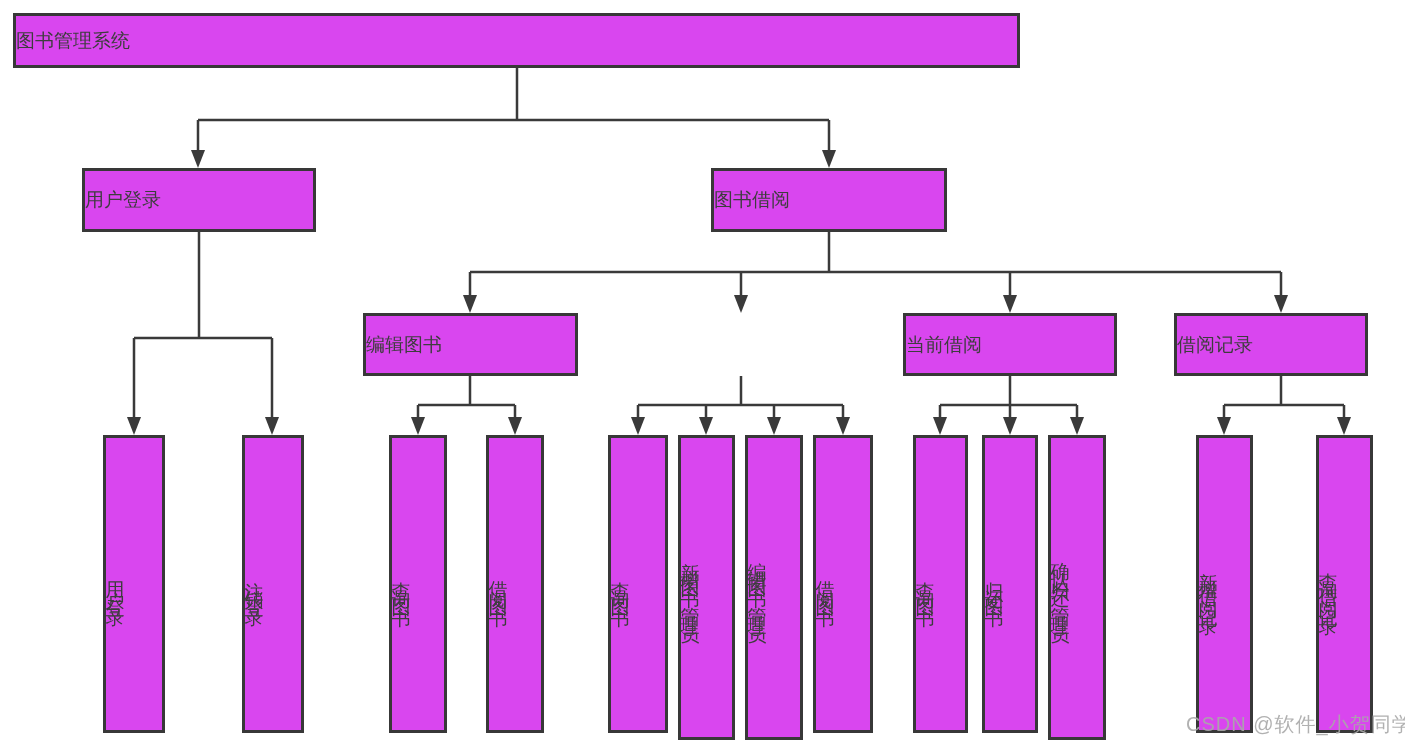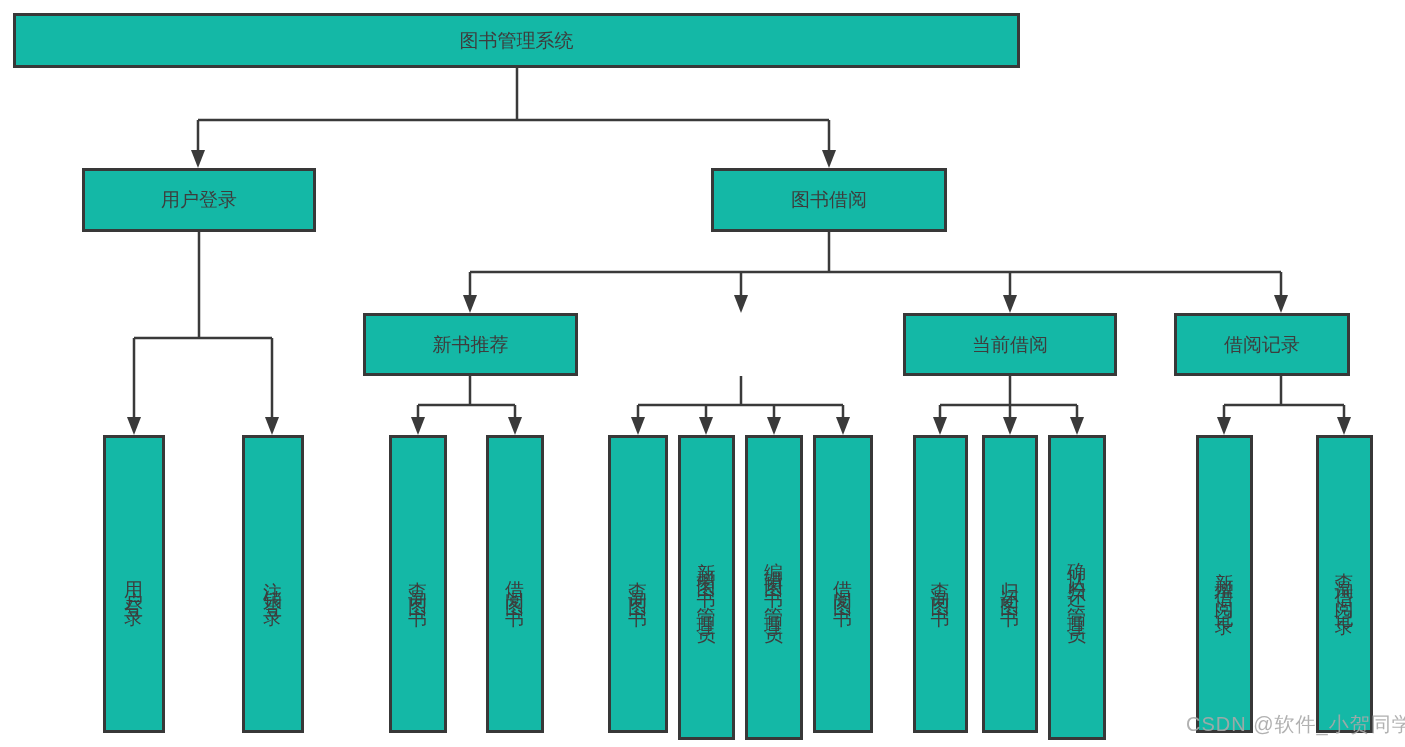--- a/index.html
+++ b/index.html
@@ -4,22 +4,22 @@
 <style>
   html,body { margin:0; padding:0; background:#ffffff; }
   .canvas {
     position:relative; width:1405px; height:747px;
     background:#ffffff; overflow:hidden;
     font-family:"Liberation Sans","DejaVu Sans",sans-serif;
     color:#3a3a3a;
   }
   .connectors { position:absolute; left:0; top:0; width:1405px; height:747px; }
   .node {
-    position:absolute; background:#14b8a6; border:3px solid #383838;
-    box-sizing:border-box; display:flex; align-items:center; justify-content:center;
+    position:absolute; background:#d946ef; border:3px solid #383838;
+    box-sizing:border-box; display:flex; align-items:center; 
     color:#3d3d3d;
   }
   .node.h { font-size:19px; }
   .node.v { border-width:3px; }
   .node.v .lbl {
     writing-mode:vertical-rl; text-orientation:mixed;
     font-size:19px; letter-spacing:9px; line-height:1;
   }
   .watermark {
     position:absolute; left:1186px; top:711px; z-index:10;
@@ -77,26 +77,26 @@
   </div>
 
   <div class="node h" style="left:82px; top:168px; width:234px; height:64px;">
     <span class="lbl">用户登录</span>
   </div>
   <div class="node h" style="left:711px; top:168px; width:236px; height:64px;">
     <span class="lbl">图书借阅</span>
   </div>
 
   <div class="node h" style="left:363px; top:313px; width:215px; height:63px;">
-    <span class="lbl">新书推荐</span>
+    <span class="lbl">编辑图书</span>
   </div>
   <div class="node h" style="left:903px; top:313px; width:214px; height:63px;">
     <span class="lbl">当前借阅</span>
   </div>
-  <div class="node h" style="left:1174px; top:313px; width:176px; height:63px;">
+  <div class="node h" style="left:1174px; top:313px; width:194px; height:63px;">
     <span class="lbl">借阅记录</span>
   </div>
 
   <div class="node v" style="left:103px; top:435px; width:62px; height:298px;">
     <span class="lbl">用户登录</span>
   </div>
   <div class="node v" style="left:242px; top:435px; width:62px; height:298px;">
     <span class="lbl">注销登录</span>
   </div>
 

